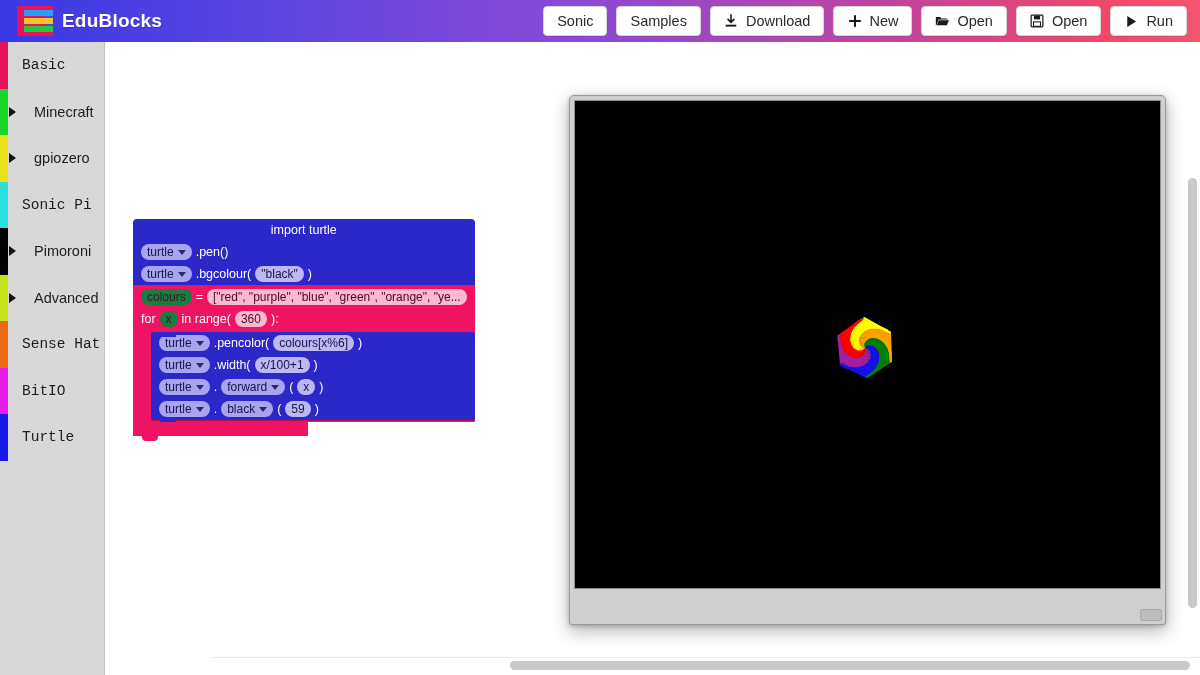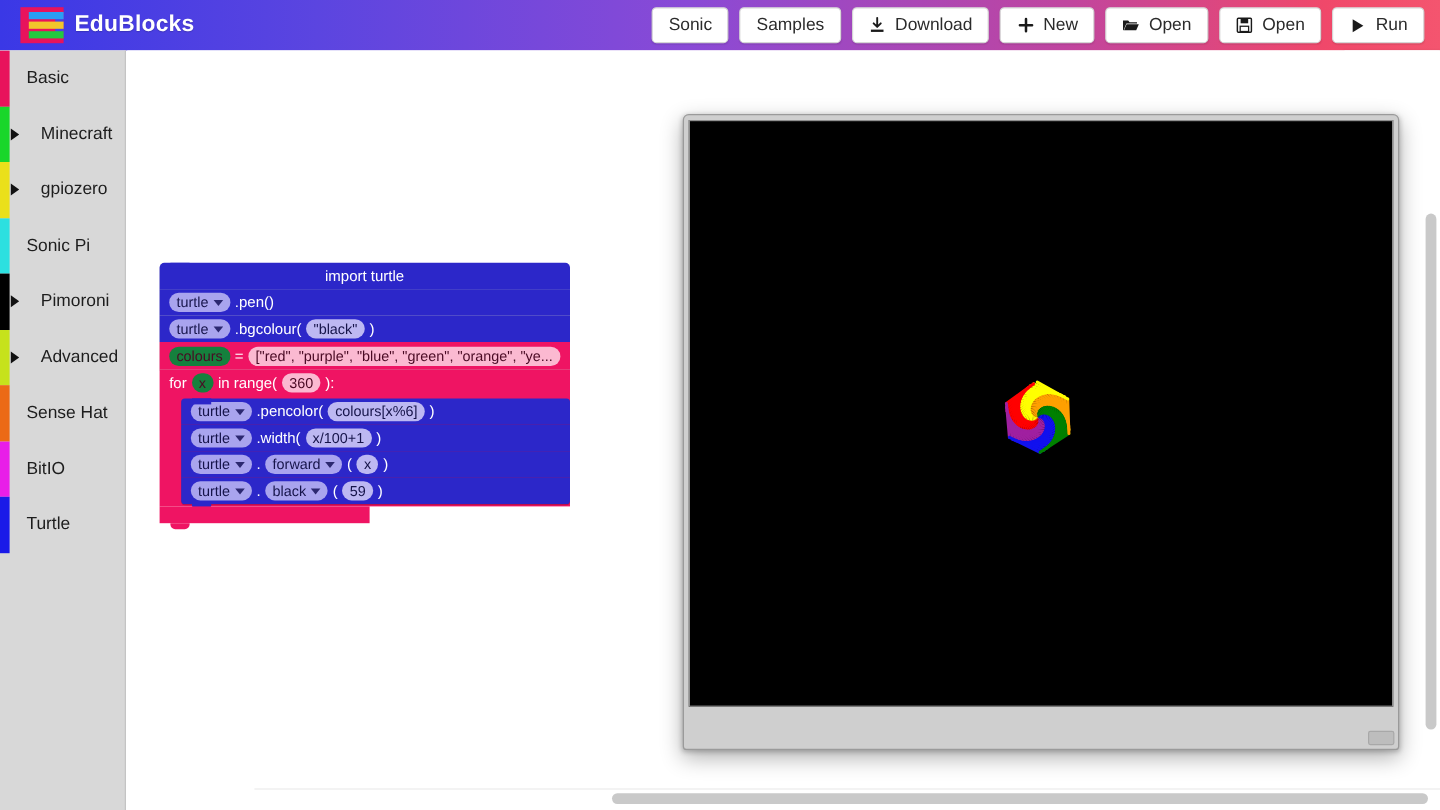--- a/index.html
+++ b/index.html
@@ -72,21 +72,21 @@
   .cat {
     position: relative; height: 46.5px; display: flex; align-items: center;
     cursor: pointer;
   }
   .cat .swatch { position: absolute; left: 0; top: 0; width: 8px; height: 46.5px; }
   .cat .arrow {
     width: 0; height: 0; margin-left: 9px;
     border-left: 7px solid #111; border-top: 5px solid transparent; border-bottom: 5px solid transparent;
   }
   .cat .clabel { font-size: 14.5px; color: #1d1d1d; margin-left: 18px; }
-  .cat.noarrow .clabel { margin-left: 22px; }
+  .cat.noarrow .clabel { margin-left: 22px; font-family: Liberation Mono, monospace; }
 
   
   .workspace {
     position: absolute; left: 106px; top: 42px; width: 1094px; height: 633px;
     background: #ffffff; overflow: hidden;
   }
 
   
   .blocks { position: absolute; left: 27px; top: 177px; }
   .blk {

